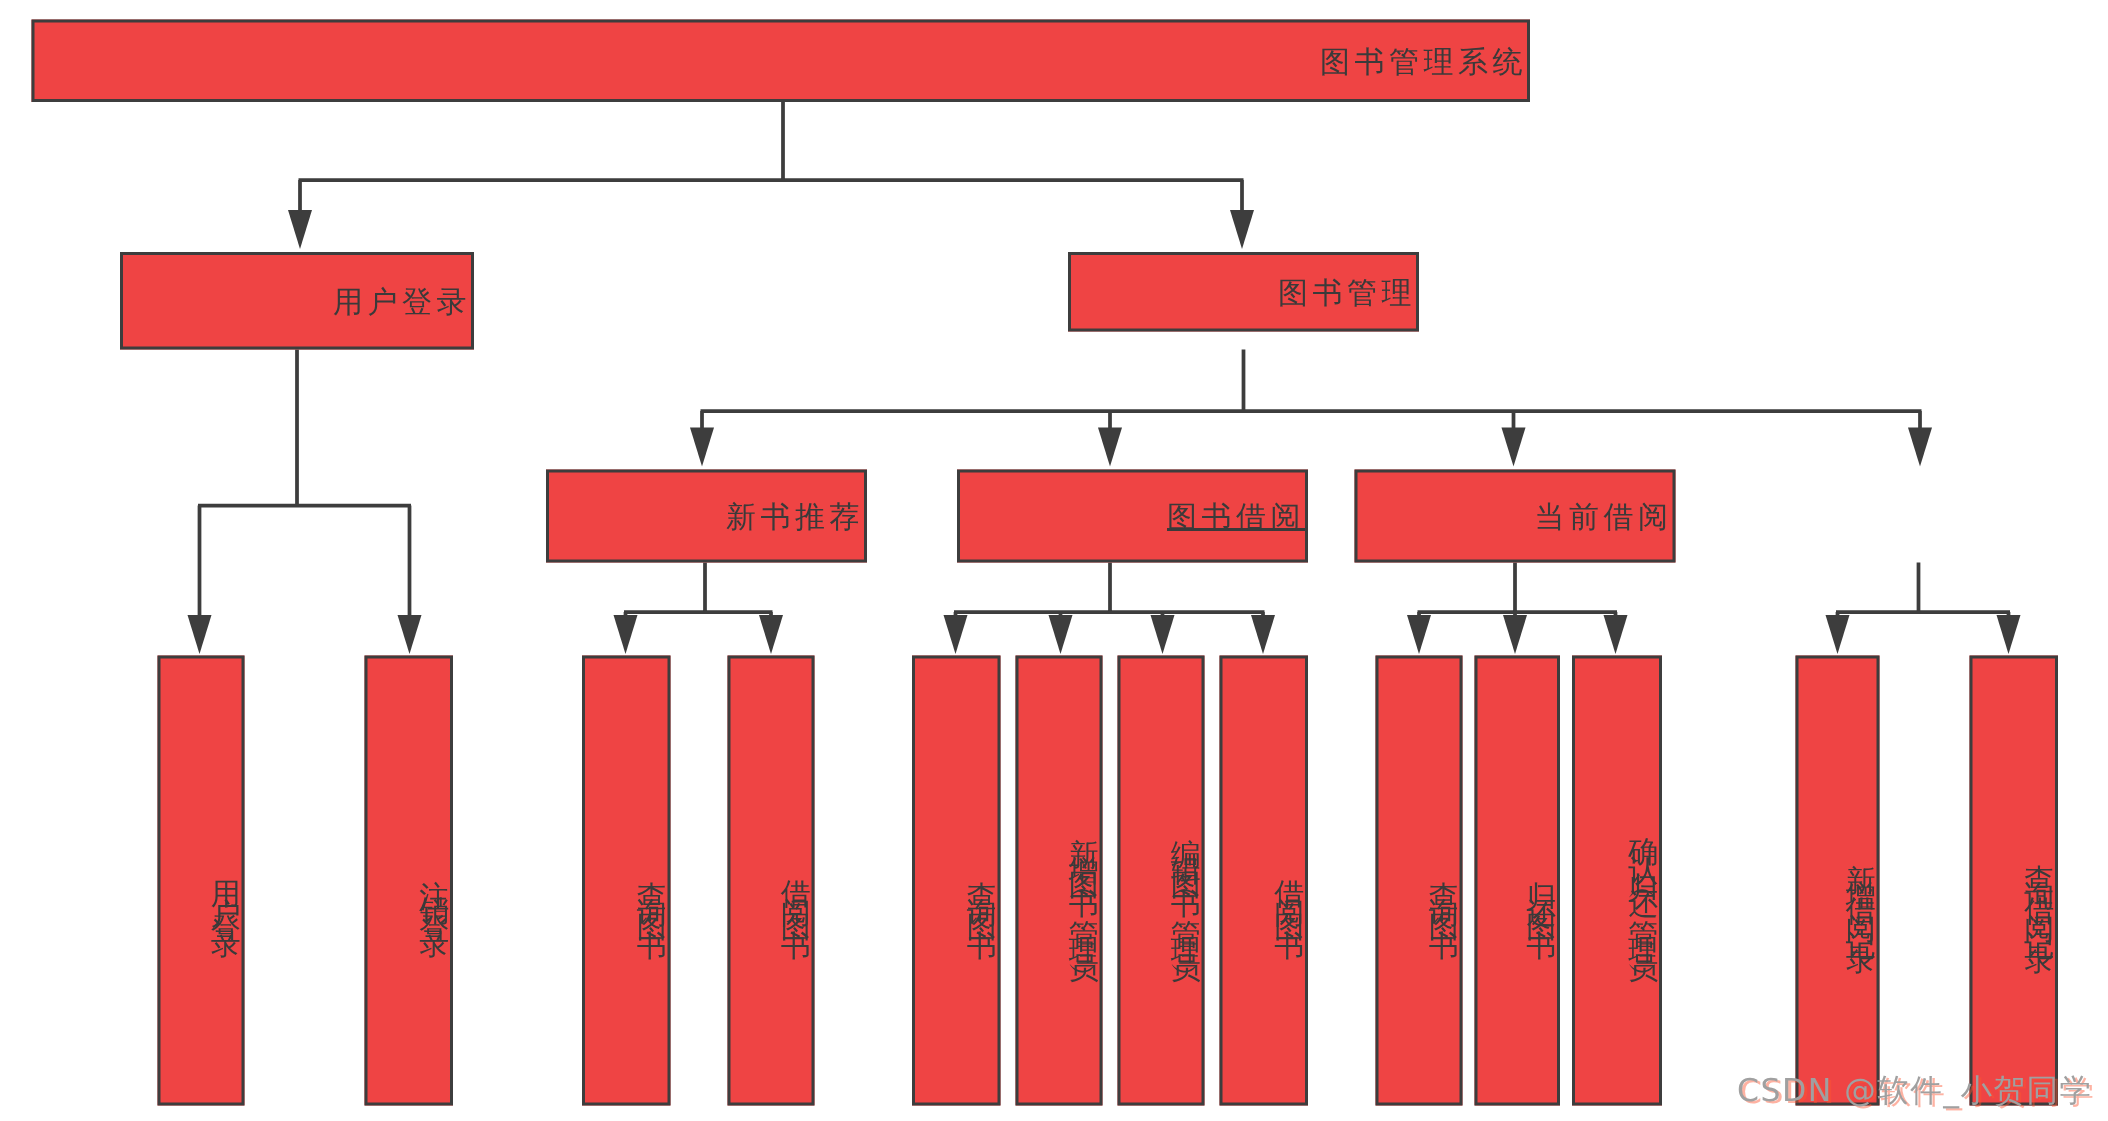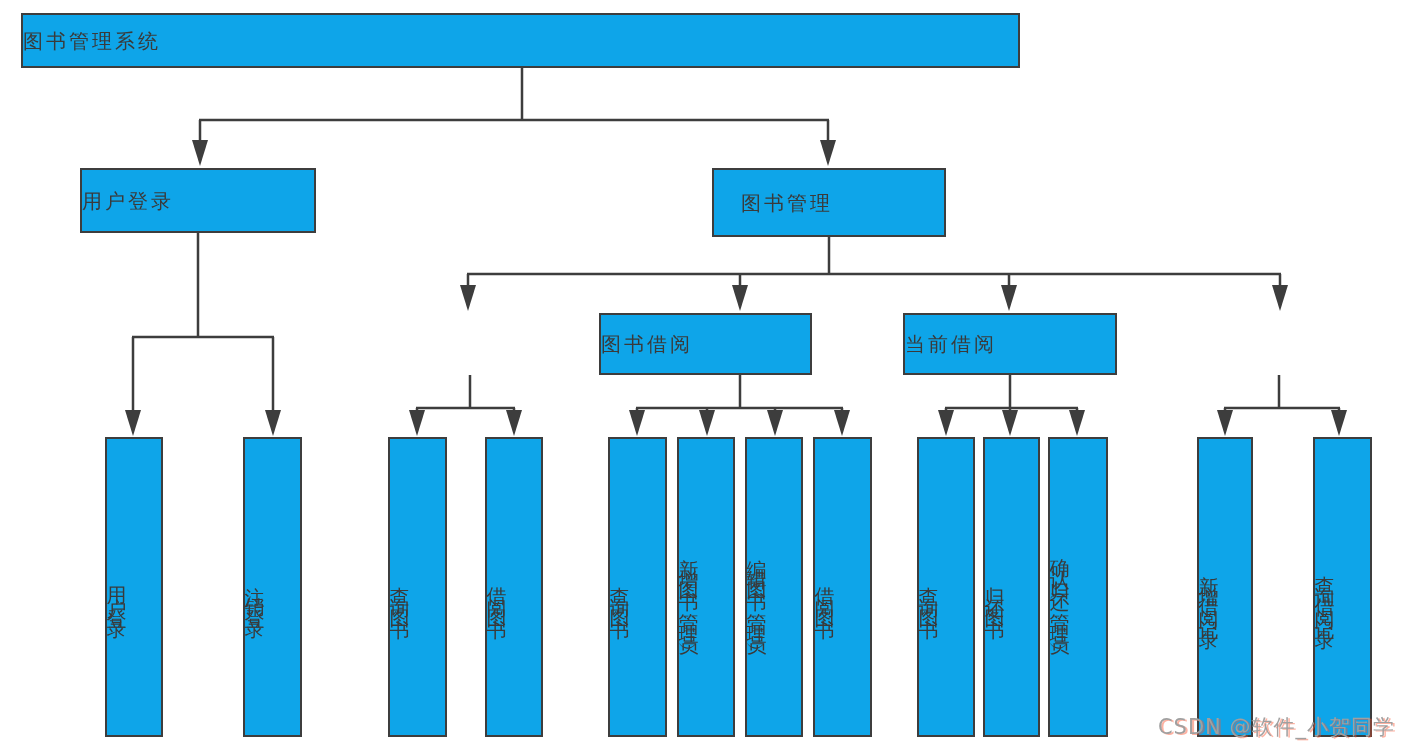--- a/index.html
+++ b/index.html
@@ -8,22 +8,22 @@
   }
   html,body{margin:0;padding:0;background:#ffffff;}
   body{
     width:1405px;height:747px;position:relative;overflow:hidden;
     font-family:"DejaVu Sans","Liberation Sans",sans-serif;
   }
   .stage{position:absolute;left:0;top:0;width:1405px;height:747px;}
   svg.connectors{position:absolute;left:0;top:0;z-index:0;}
   .box{
     position:absolute;box-sizing:border-box;z-index:1;
-    border:2px solid var(--line);background:#0ea5e9;
-    display:flex;align-items:center;justify-content:flex-start;
+    border:2px solid var(--line);background:#ef4444;
+    display:flex;align-items:center;justify-content:flex-end;
     color:var(--text);
   }
   .hlabel{font-size:20px;letter-spacing:3px;line-height:1;white-space:nowrap;}
   .leaf .vtext{
     writing-mode:vertical-rl;text-orientation:mixed;
     font-size:20px;letter-spacing:11px;line-height:1;
     padding-top:11px;white-space:nowrap;
   }
   .watermark{
     position:absolute;right:10px;bottom:6px;z-index:3;
@@ -68,25 +68,28 @@
     </g>
   </svg>
 
   <div class="box" style="left:21px;top:13px;width:999px;height:55px;">
     <span class="hlabel">图书管理系统</span>
   </div>
 
   <div class="box" style="left:80px;top:168px;width:236px;height:65px;">
     <span class="hlabel">用户登录</span>
   </div>
-  <div class="box" style="left:712px;top:168px;width:234px;height:69px;padding-left:27px;">
+  <div class="box" style="left:712px;top:168px;width:234px;height:53px;padding-left:27px;">
     <span class="hlabel">图书管理</span>
   </div>
 
-  <div class="box" style="left:599px;top:313px;width:213px;height:62px;">
+  <div class="box" style="left:364px;top:313px;width:214px;height:62px;">
+    <span class="hlabel">新书推荐</span>
+  </div>
+  <div class="box" style="left:638px;top:313px;width:234px;height:62px;text-decoration:underline;">
     <span class="hlabel">图书借阅</span>
   </div>
   <div class="box" style="left:903px;top:313px;width:214px;height:62px;">
     <span class="hlabel">当前借阅</span>
   </div>
 
   <div class="box leaf" style="left:105px;top:437px;width:58px;height:300px;">
     <span class="vtext">用户登录</span>
   </div>
   <div class="box leaf" style="left:243px;top:437px;width:59px;height:300px;">

